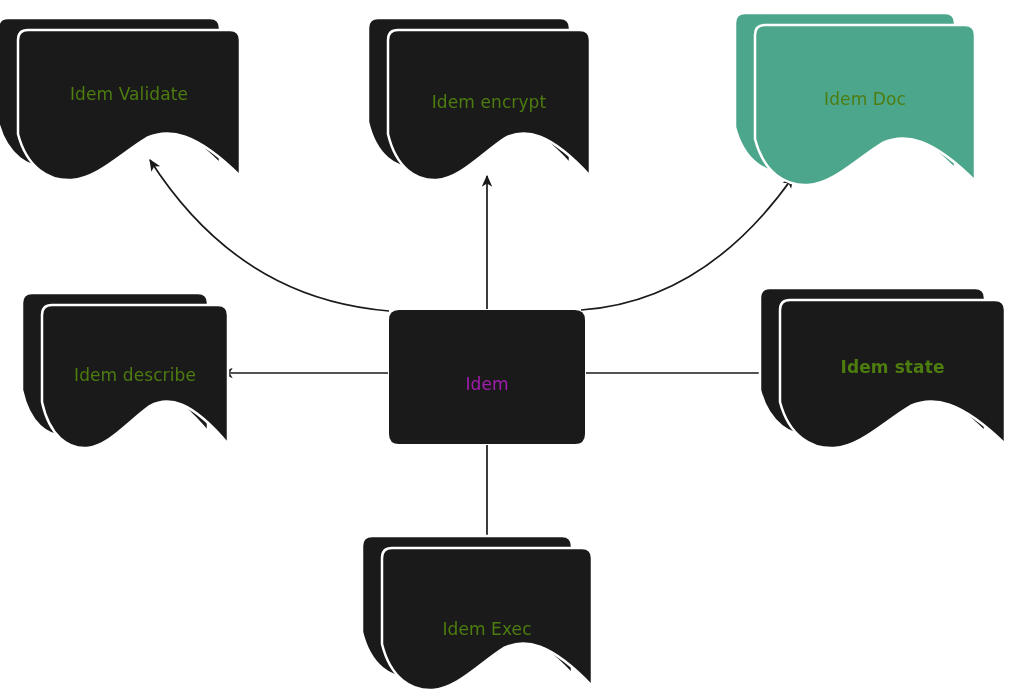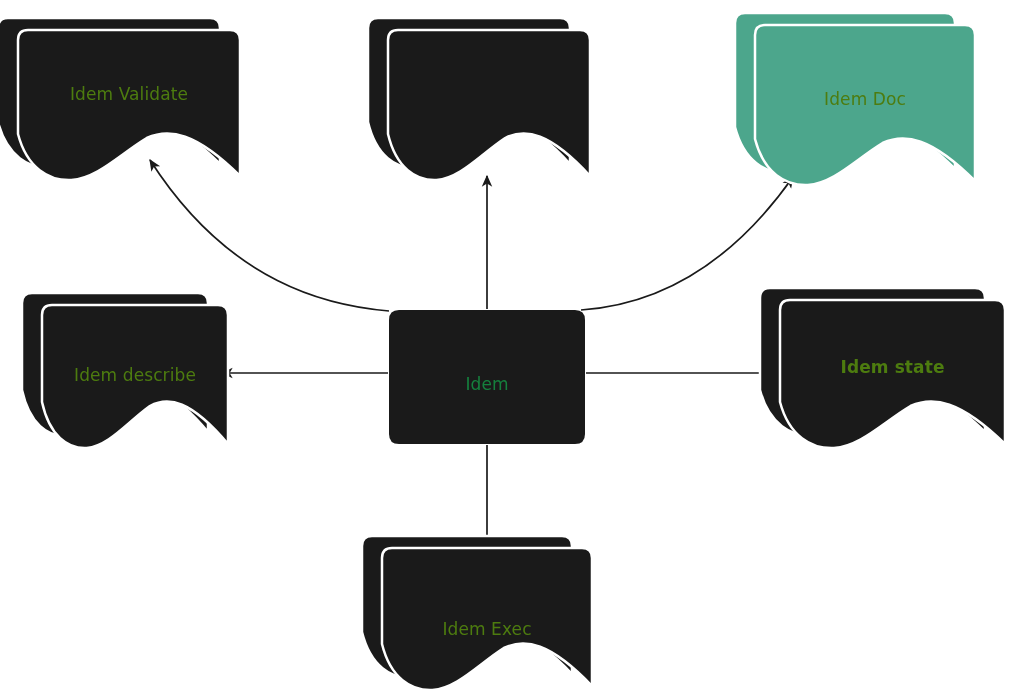--- a/index.html
+++ b/index.html
@@ -42,21 +42,21 @@
     text-align: center;
     color: #4d7c0f;
     font-size: 17px;
     font-family: "DejaVu Sans", "Liberation Sans", sans-serif;
     font-weight: 400;
     letter-spacing: 0.1px;
     white-space: nowrap;
     pointer-events: none;
   }
   .center-node .node-label {
-    color: #15803d;
+    color: #a21caf;
   }
 </style>
 </head>
 <body>
 
 <div id="canvas">
 
   <svg id="edge-layer" width="1024" height="694" viewBox="0 0 1024 694" xmlns="http://www.w3.org/2000/svg">
     <defs>
       <marker id="arrow-end" viewBox="0 0 10 10" refX="9" refY="5" markerWidth="7" markerHeight="7" orient="auto-start-reverse">
@@ -79,20 +79,21 @@
         <path d="M 10 0 L 212 0 Q 222 0 222 10 L 222 146 C 177.60000000000002 102 150.96 98 128.76 108 C 102.12 124 79.92 148 53.28 150 C 31.080000000000002 151 8.88 138 0 104 L 0 10 Q 0 0 10 0 Z" transform="translate(20,12)" fill="#1a1a1a" stroke="#ffffff" stroke-width="2.5"></path>
       </svg>
     <div class="node-label" style="top: 66px; left: 20px; width: 222px;">Idem Validate</div>
   </div>
 
   <div class="node doc-node" style="left: 368px; top: 18px; width: 222px; height: 162px;">
     <svg class="node-svg" width="230" height="170" viewBox="0 0 230 170">
         <path d="M 10 0 L 192 0 Q 202 0 202 10 L 202 146 C 161.60000000000002 102 137.36 98 117.16 108 C 92.92 124 72.72 148 48.48 150 C 28.28 151 8.08 138 0 104 L 0 10 Q 0 0 10 0 Z" transform="translate(0,0)" fill="#1a1a1a" stroke="#ffffff" stroke-width="2.5"></path>
         <path d="M 10 0 L 192 0 Q 202 0 202 10 L 202 146 C 161.60000000000002 102 137.36 98 117.16 108 C 92.92 124 72.72 148 48.48 150 C 28.28 151 8.08 138 0 104 L 0 10 Q 0 0 10 0 Z" transform="translate(20,12)" fill="#1a1a1a" stroke="#ffffff" stroke-width="2.5"></path>
       </svg>
+    <div class="node-label" style="top: 74px; left: 20px; width: 202px;">Idem encrypt</div>
   </div>
 
   <div class="node doc-node" style="left: 735px; top: 13px; width: 240px; height: 172px;">
     <svg class="node-svg" width="248" height="180" viewBox="0 0 248 180">
         <path d="M 10 0 L 210 0 Q 220 0 220 10 L 220 156 C 176 112 149.60000000000002 108 127.6 118 C 101.2 134 79.2 158 52.8 160 C 30.800000000000004 161 8.8 148 0 114 L 0 10 Q 0 0 10 0 Z" transform="translate(0,0)" fill="#4ca68c" stroke="#ffffff" stroke-width="2.5"></path>
         <path d="M 10 0 L 210 0 Q 220 0 220 10 L 220 156 C 176 112 149.60000000000002 108 127.6 118 C 101.2 134 79.2 158 52.8 160 C 30.800000000000004 161 8.8 148 0 114 L 0 10 Q 0 0 10 0 Z" transform="translate(20,12)" fill="#4ca68c" stroke="#ffffff" stroke-width="2.5"></path>
       </svg>
     <div class="node-label" style="top: 76px; left: 20px; width: 220px;">Idem Doc</div>
   </div>
 

